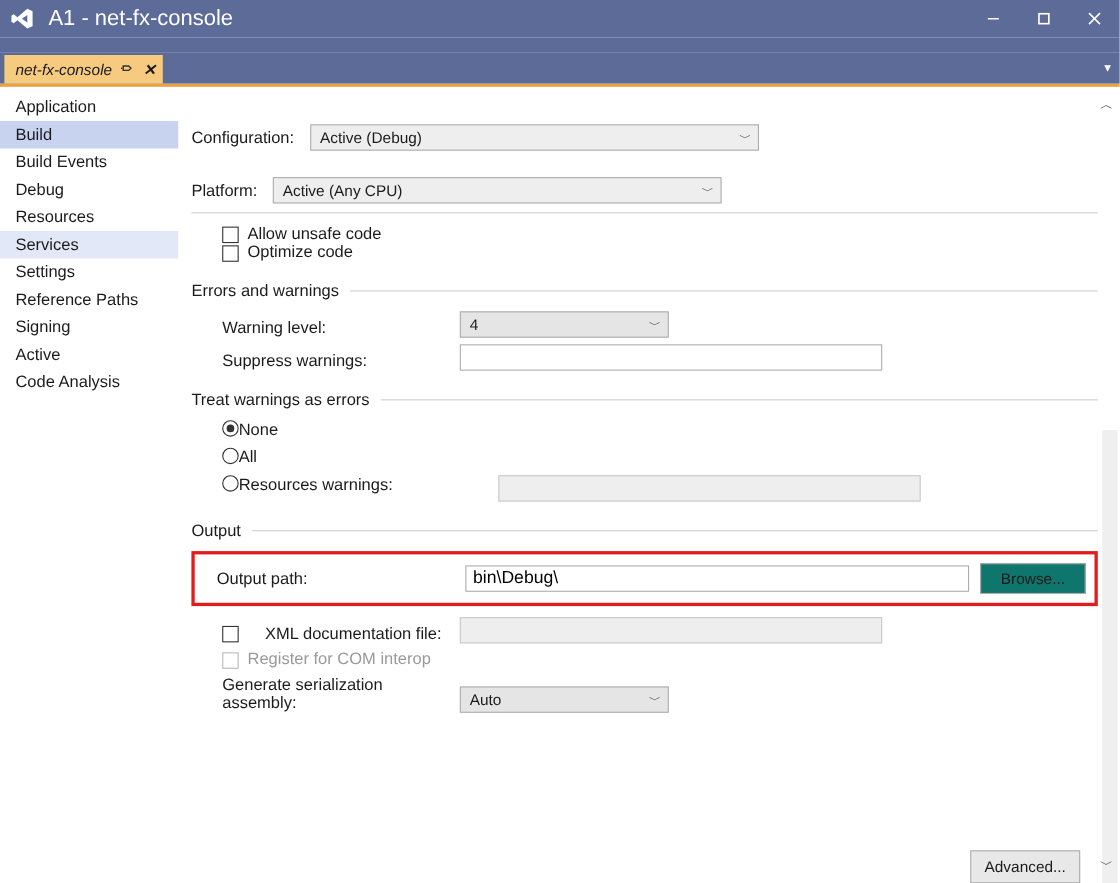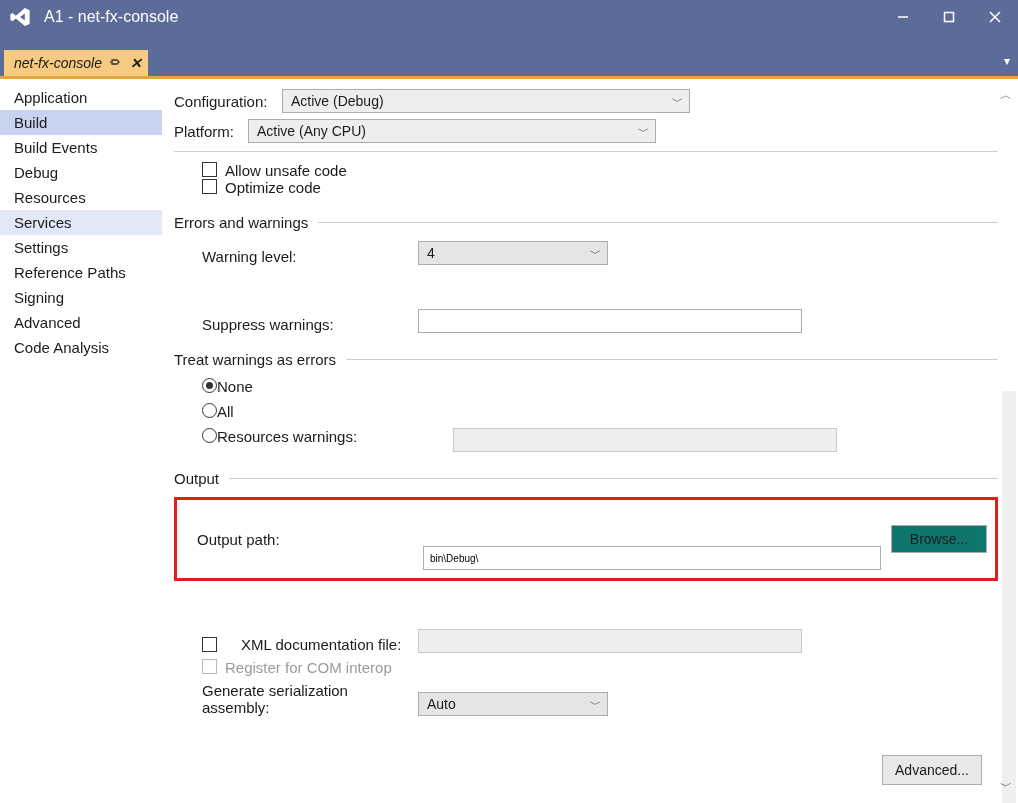--- a/index.html
+++ b/index.html
@@ -21,21 +21,21 @@
     display: flex;
     align-items: center;
     color: #fff;
     padding: 0 0 0 6px;
   }
   .vs-logo {
     width: 28px; height: 20px;
     margin-right: 10px;
     display: flex; align-items: center; justify-content: center;
   }
-  .titlebar-title { font-size: 16px; }
+  .titlebar-title { font-size: 20px; }
   .titlebar-spacer { flex: 1; }
   .win-btn {
     width: 46px; height: 34px;
     display: flex; align-items: center; justify-content: center;
     color: #fff;
   }
   
   .toolbar-strip {
     background: #5d6b99;
     height: 14px;
@@ -96,20 +96,21 @@
     position: relative;
     padding: 10px 20px 10px 12px;
     overflow: hidden;
   }
   .cfg-row {
     display: flex;
     align-items: center;
     margin-bottom: 6px;
     gap: 8px;
     font-size: 15px;
+    margin-top: 24px;
   }
   .cfg-row label { min-width: 100px; }
   .cfg-row.platform label { min-width: 66px; }
   .combo {
     border: 1px solid #adadad;
     background: #eaeaea;
     height: 24px;
     display: flex;
     align-items: center;
     padding: 0 8px;
@@ -117,21 +118,21 @@
     position: relative;
   }
   .combo .chev {
     position: absolute; right: 6px; top: 4px; font-size: 11px; color:#404040;
   }
   .combo.cfg { width: 408px; background:#eeeeee;}
   .combo.plat { width: 408px; background:#eeeeee;}
   .hr-thin { border: none; border-top: 1px solid #d0d0d0; margin: 8px 0 10px 0; }
   .indent { padding-left: 28px; }
   .chk-row {
-    display: flex; align-items: flex-start; gap: 8px;
+    display: flex; align-items: flex-end; gap: 8px;
     margin: 0 0; font-size: 15px;
   }
   .chk-box {
     width: 15px; height: 15px; border: 1px solid #333; background:#fff;
     display:inline-block;
   }
   .chk-box.disabled { border-color:#b8b8b8; }
   .section-header {
     display: flex; align-items: center; gap: 10px;
     margin: 18px 0 10px 0;
@@ -144,21 +145,21 @@
   }
   .form-row .flabel { width: 244px; padding-left: 28px;}
   .small-combo {
     border:1px solid #adadad; background:#e5e5e5;
     width: 190px; height:24px; display:flex; align-items:center;
     padding:0 8px; position:relative; font-size:14px;
   }
   .small-combo .chev { position:absolute; right:6px; top:4px; font-size:11px; color:#404040;}
   .txt-input {
     border:1px solid #adadad; background:#fff;
-    height:24px; width:384px; padding:0 6px; font-size:10px;margin-top:38px;
+    height:24px; width:384px; padding:0 6px; font-size:16px;
   }
   .txt-input.disabled { background:#eeeeee; border-color:#c9c9c9; }
   .radio-row {
     display:flex; align-items:flex-start; gap:0;
     margin:8px 0; font-size:15px; padding-left:28px;
   }
   .radio-outer {
     width:15px; height:15px; border:1.5px solid #333; border-radius:50%;
     display:flex; align-items:center; justify-content:center;
   }
@@ -186,21 +187,21 @@
     border:1px solid #adadad; background:#e5e5e5;
     width:190px; height:24px; display:flex; align-items:center;
     padding:0 8px; position:relative; font-size:14px;
   }
   .gen-combo .chev{ position:absolute; right:6px; top:4px; font-size:11px; color:#404040;}
   .advanced-btn {
     border:1px solid #adadad; background:#e8e8e8;
     height:30px; width:100px;
     font-size:14px; display:flex; align-items:center; justify-content:center;
     cursor:pointer;
-    position:absolute; right:36px; bottom:18px;
+    position:absolute; right:36px; bottom:0;
   }
   
   .scroll-up { position:absolute; top:8px; right:6px; font-size:12px; color:#555;}
   .scroll-dn { position:absolute; bottom:8px; right:6px; font-size:12px; color:#555;}
   .scroll-track {
     position:absolute; right:2px; top:312px; width:14px; height:420px;
     background:#efefef;
   }
   .disabled-text { color:#9a9a9a; }
 </style>
@@ -253,21 +254,21 @@
   <div class="sidebar">
     <div class="side-item">Application</div>
     <div class="side-item selected">Build</div>
     <div class="side-item">Build Events</div>
     <div class="side-item">Debug</div>
     <div class="side-item">Resources</div>
     <div class="side-item hover">Services</div>
     <div class="side-item">Settings</div>
     <div class="side-item">Reference Paths</div>
     <div class="side-item">Signing</div>
-    <div class="side-item">Advanced</div>
+    <div class="side-item">Active</div>
     <div class="side-item">Code Analysis</div>
   </div>
 
   <div class="content">
     <span class="scroll-up">︿</span>
 
     <div class="cfg-row">
       <label>Configuration:</label>
       <div class="combo cfg">
         <span>Active (Debug)</span>

